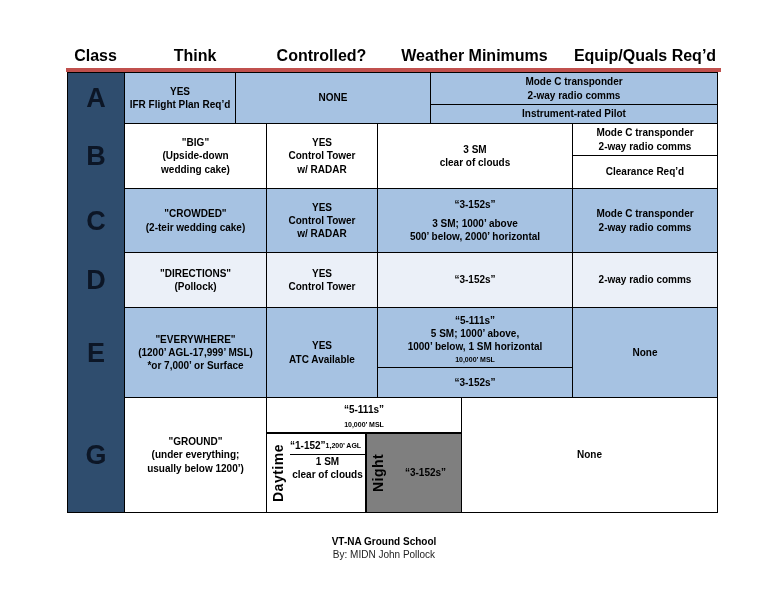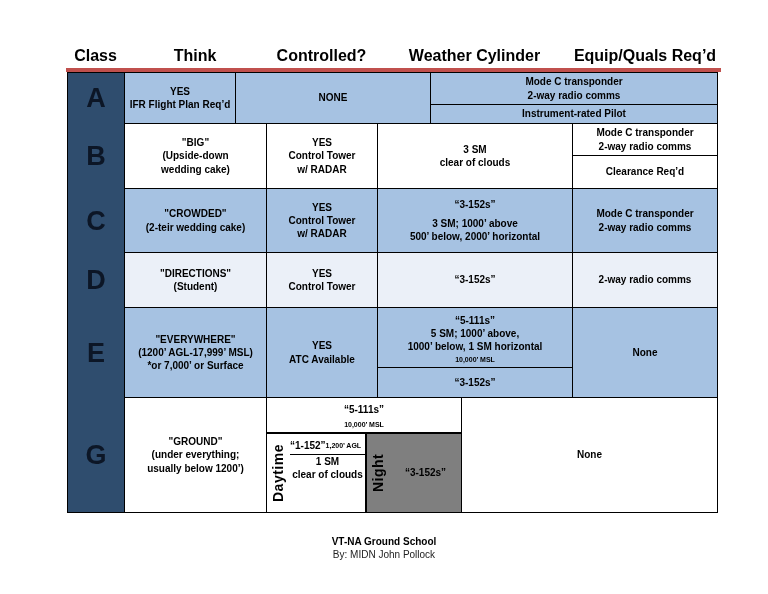--- a/index.html
+++ b/index.html
@@ -185,21 +185,21 @@
   .footer-line2 { font-weight: normal; color: #222; }
 </style>
 </head>
 <body>
 
 <div class="page">
 
   <div class="col-header ch-class">Class</div>
   <div class="col-header ch-think">Think</div>
   <div class="col-header ch-ctrl">Controlled?</div>
-  <div class="col-header ch-wx">Weather Cylinder</div>
+  <div class="col-header ch-wx">Weather Minimums</div>
   <div class="col-header ch-equip">Equip/Quals Req’d</div>
 
   <div class="red-line"></div>
 
   <div class="airspace-table">
 
     <div class="class-col">
       <div class="class-letter row-a-h" style="height:51px">A</div>
       <div class="class-letter" style="height:65px">B</div>
       <div class="class-letter" style="height:64px">C</div>
@@ -274,21 +274,21 @@
         </div>
         <div class="cell c-equip">
           <div>Mode C transponder</div>
           <div>2-way radio comms</div>
         </div>
       </div>
 
       <div class="t-row row-d">
         <div class="cell c-think">
           <div>"DIRECTIONS"</div>
-          <div>(Student)</div>
+          <div>(Pollock)</div>
         </div>
         <div class="cell c-ctrl">
           <div>YES</div>
           <div>Control Tower</div>
         </div>
         <div class="cell c-wx">
           <div>“3-152s”</div>
         </div>
         <div class="cell c-equip">
           <div>2-way radio comms</div>

